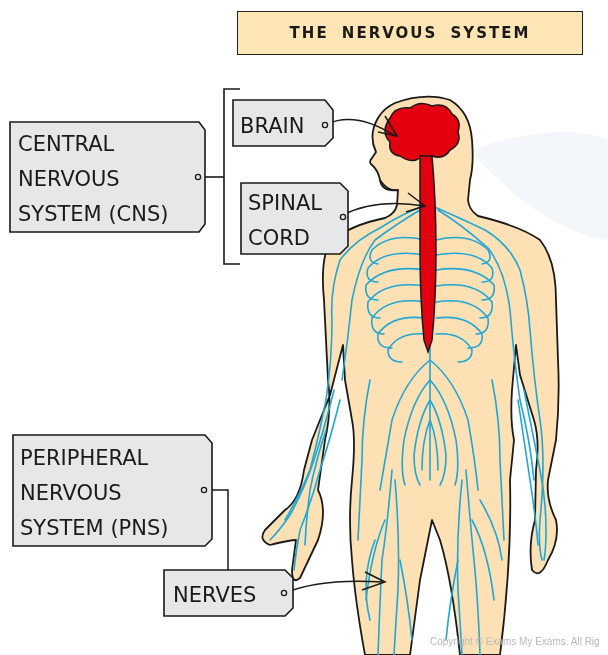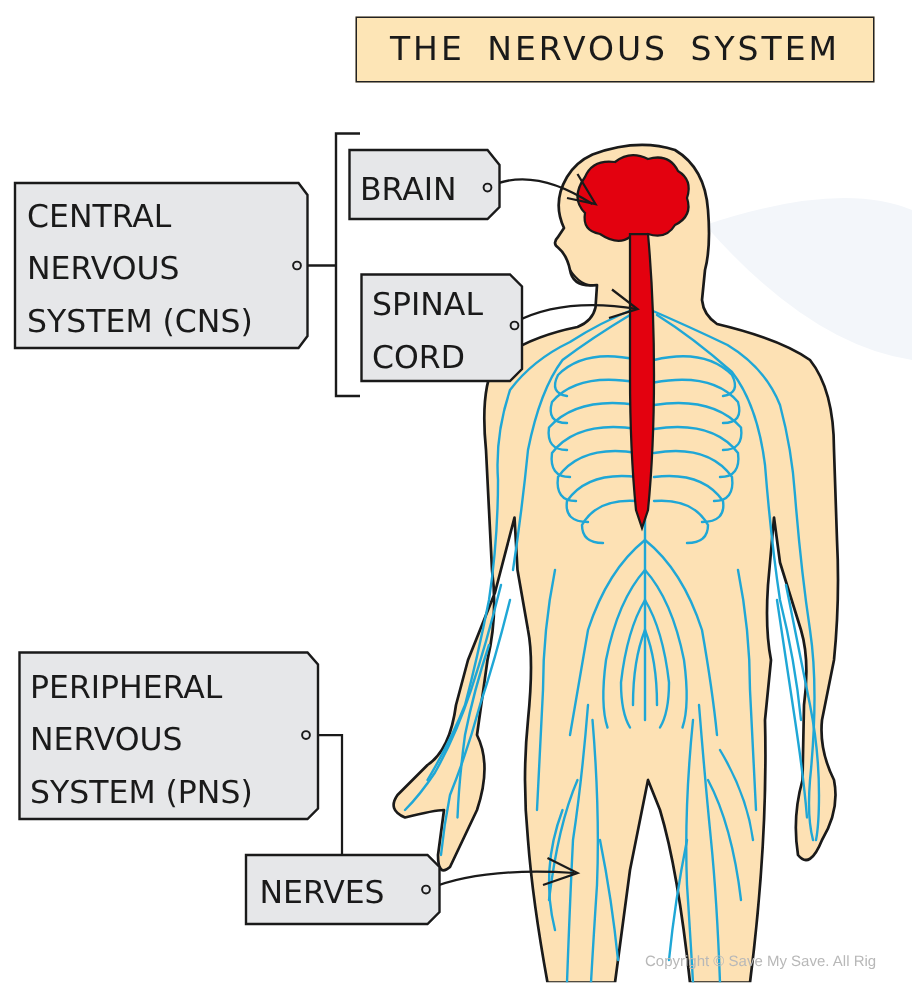--- a/index.html
+++ b/index.html
@@ -1,21 +1,21 @@
 <!DOCTYPE html>
 <html><head>
 <meta charset="utf-8">
 <style>
   html, body { margin: 0; padding: 0; background: #ffffff; }
   body { width: 608px; height: 655px; position: relative; overflow: hidden; font-family: "DejaVu Sans", sans-serif; }
   .title-box {
     position: absolute; left: 237px; top: 11px; width: 346px; height: 44px;
     background: #fde5b6; border: 1.5px solid #222; box-sizing: border-box;
     display: flex; align-items: center; justify-content: center;
-    font-size: 22px; letter-spacing: 2px; color: #1a1a1a; word-spacing: 6px;
+    font-size: 15px; letter-spacing: 2px; color: #1a1a1a; word-spacing: 6px; font-weight: bold;
   }
   svg.art { position: absolute; left: 0; top: 0; }
   .lbl { font-family: "DejaVu Sans", sans-serif; font-size: 21px; fill: #1a1a1a; }
   .copyright { position: absolute; left: 430px; top: 636px; font-size: 10px; color: #b8b8b8; font-family: "Liberation Sans", sans-serif; white-space: nowrap; }
 </style>
 </head>
 <body>
 
 <div class="title-box">
   <span>THE NERVOUS SYSTEM</span>
@@ -142,13 +142,13 @@
     <circle cx="204" cy="490" r="2.6" fill="#e6e7e9" stroke="#1a1a1a" stroke-width="1.3"></circle>
   </g>
 
   <g>
     <path d="M164 570 L285 570 L293 578 L293 608 L285 616 L164 616 Z" fill="#e6e7e9" stroke="#1a1a1a" stroke-width="1.6"></path>
     <text class="lbl" x="173" y="602">NERVES</text>
     <circle cx="284" cy="593" r="2.6" fill="#e6e7e9" stroke="#1a1a1a" stroke-width="1.3"></circle>
   </g>
 </svg>
 
-<div class="copyright">Copyright © Save My Save. All Rig</div>
+<div class="copyright">Copyright © Exams My Exams. All Rig</div>
 
 </body></html>

